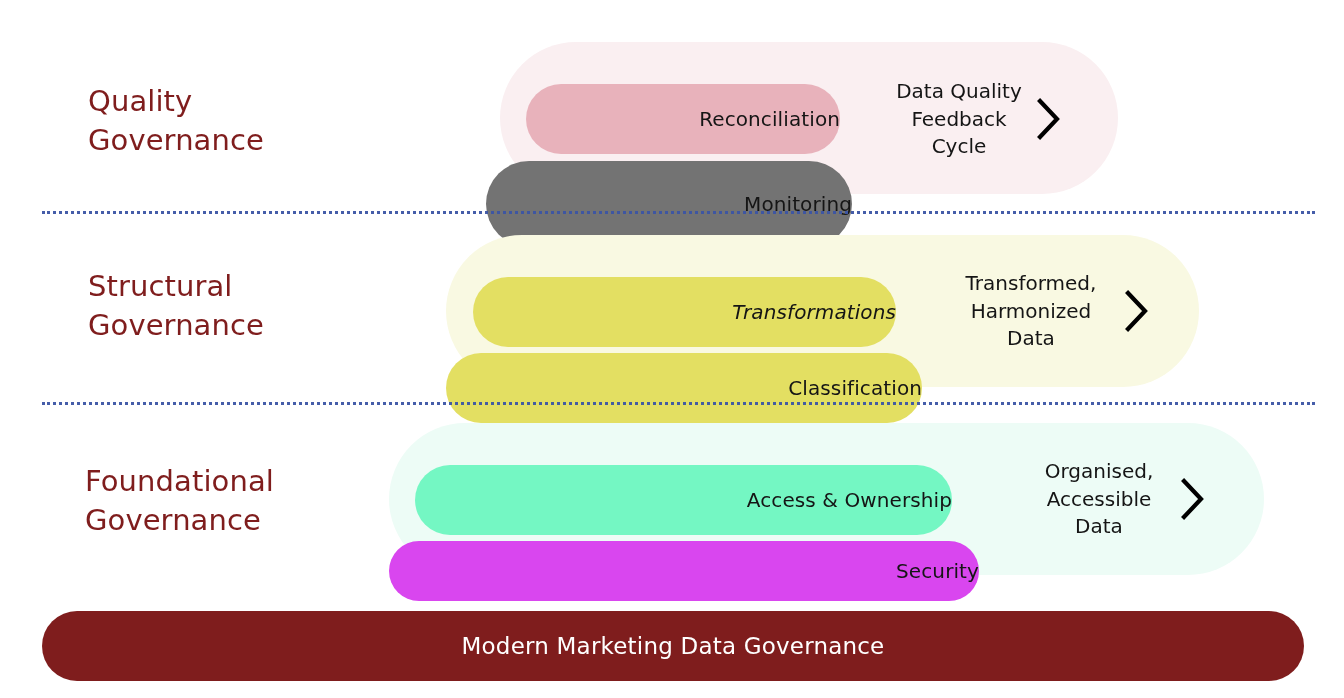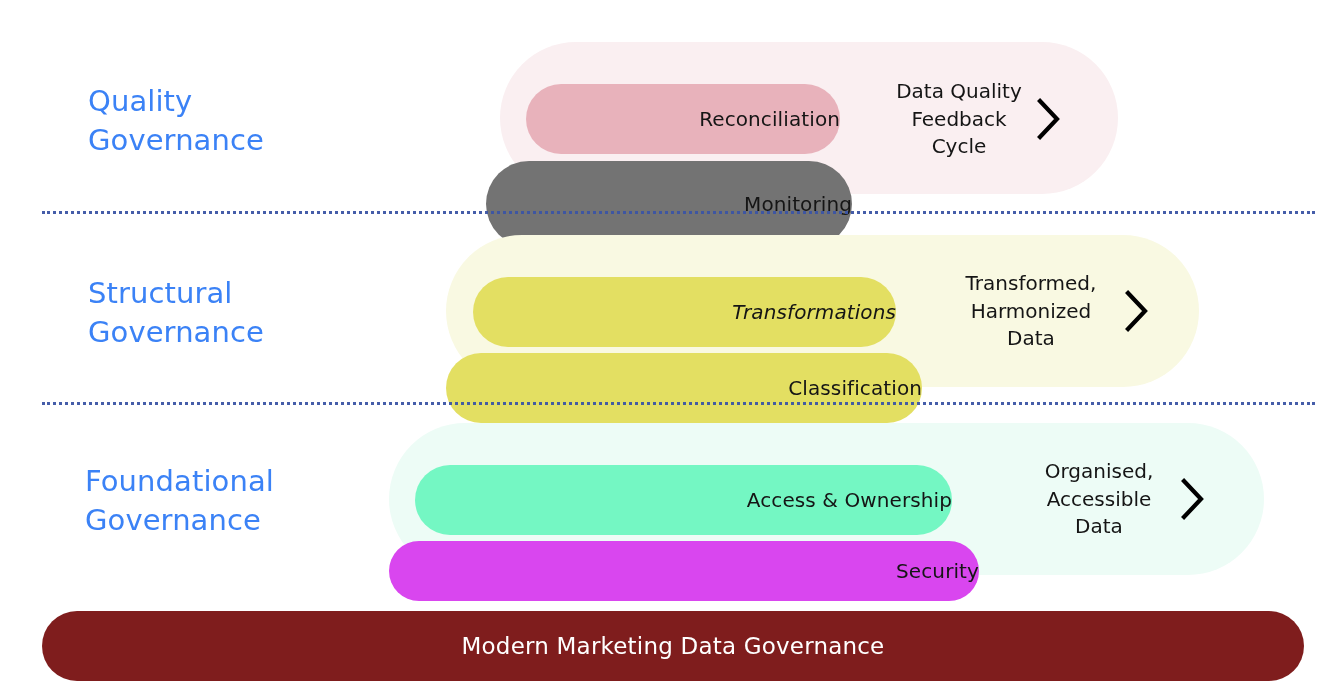--- a/index.html
+++ b/index.html
@@ -24,21 +24,21 @@
   
   .tier {
     position: absolute;
     left: 0;
     width: 1344px;
   }
 
   
   .tier-label {
     position: absolute;
-    color: #3b82f6;
+    color: #7f1d1d;
     font-size: 29px;
     line-height: 1.33;
     font-weight: 400;
     letter-spacing: 0.1px;
     white-space: pre-line;
   }
 
   
   .band {
     position: absolute;
@@ -138,21 +138,21 @@
       <svg class="chevron-icon" width="26" height="42" viewBox="0 0 26 42">
         <path d="M4 3 L21 21 L4 39" fill="none" stroke="#000000" stroke-width="4.2" stroke-linecap="square" stroke-linejoin="miter"></path>
       </svg>
     </div>
   </div>
 
   <div class="divider" style="left:42px; top:211px; width:1273px;"></div>
 
   <div class="tier">
 
-    <div class="tier-label" style="left:88px; top:274px; width:280px;">Structural
+    <div class="tier-label" style="left:88px; top:267px; width:280px;">Structural
 Governance</div>
 
     <div class="band" style="left:446px; top:235px; width:753px; height:152px; background:#f9f9e2;"></div>
 
     <div class="capsule" style="left:473px; top:239px; width:423px; height:70px; background:#e3df62;font-style:italic;">
       <span class="capsule-label">Transformations</span>
     </div>
 
     <div class="capsule" style="left:446px; top:315px; width:476px; height:70px; background:#e3df62;">
       <span class="capsule-label">Classification</span>

